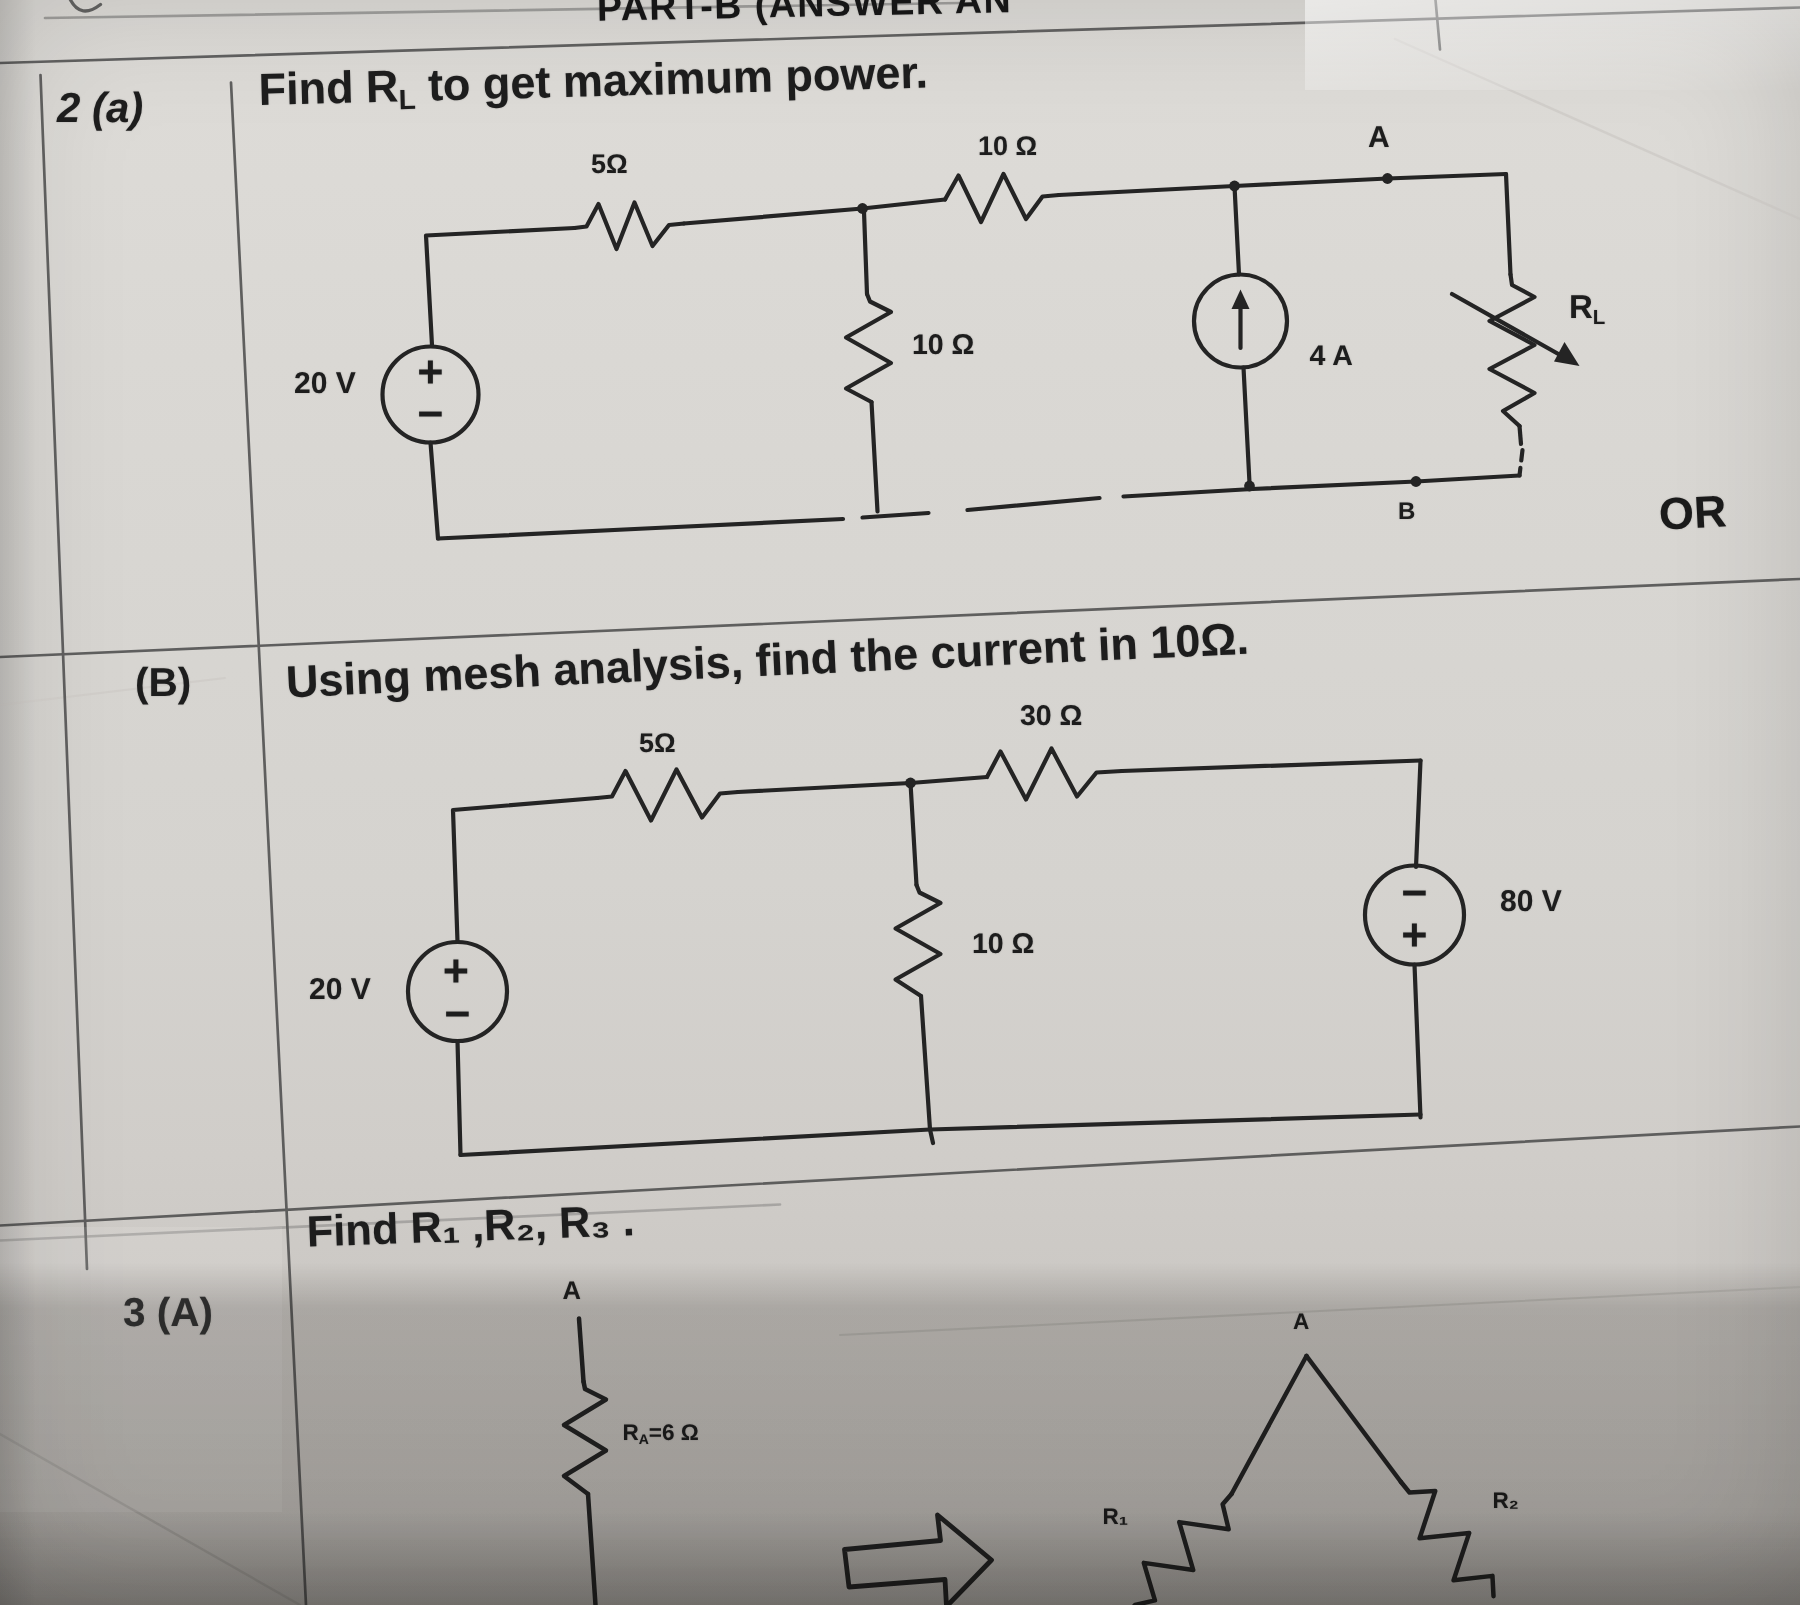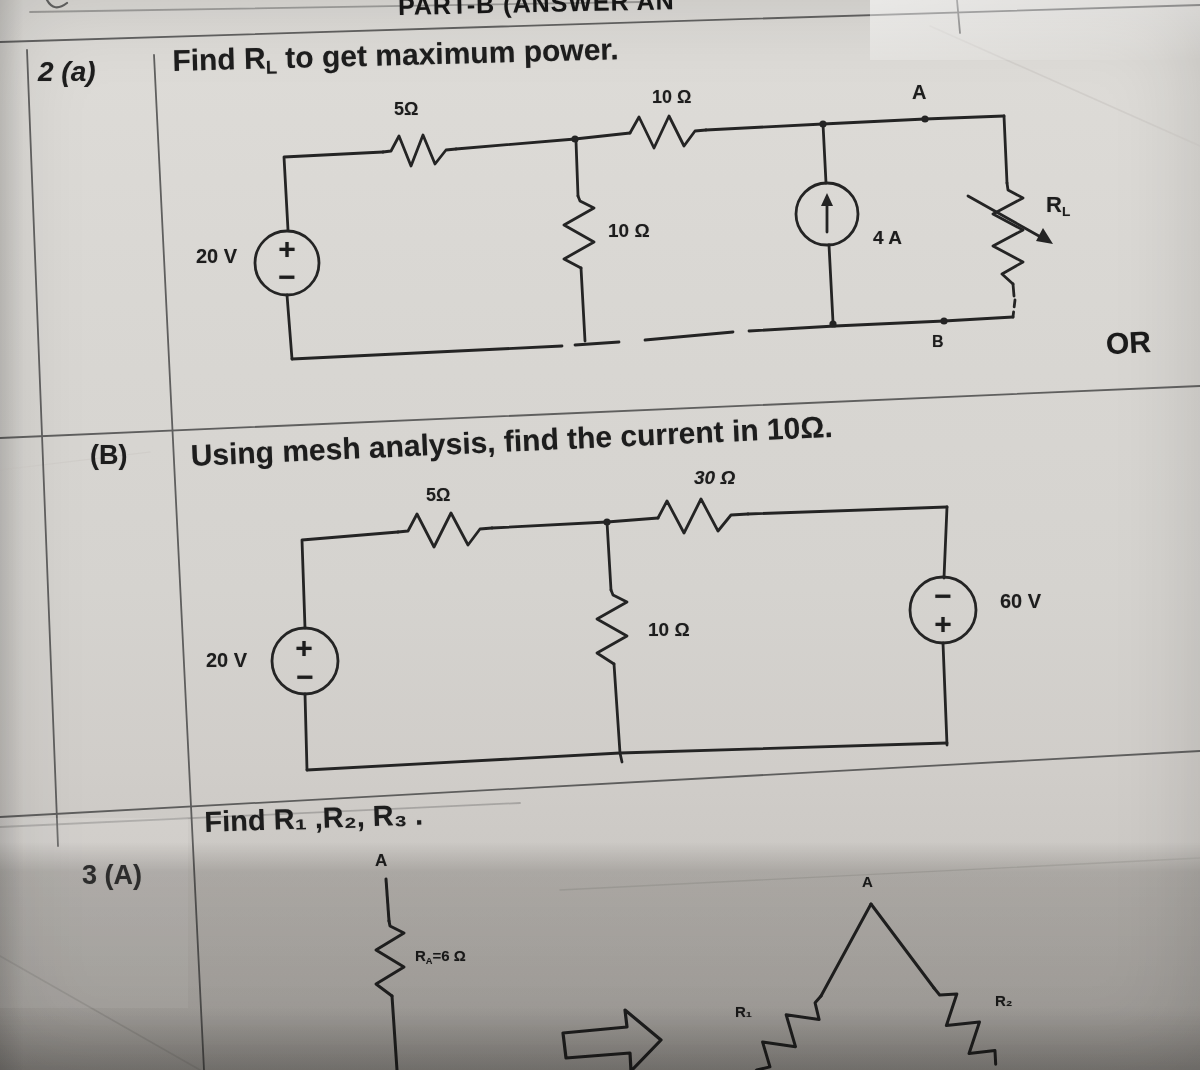--- a/index.html
+++ b/index.html
@@ -138,26 +138,26 @@
   <div class="lbl" style="left:873px;top:196px;font-size:19px;margin-top:32px;">4 A</div>
   <div class="lbl" style="left:1046px;top:194px;font-size:22px;">
     <span>R</span><span class="sub">L</span>
   </div>
   <div class="lbl" style="left:932px;top:334px;font-size:16px;">B</div>
   <div class="lbl" style="left:1106px;top:328px;font-size:30px;transform:rotate(-3deg);color:#1a1a1a;">OR</div>
 
   <div class="lbl" style="left:90px;top:442px;font-size:27px;">(B)</div>
   <div class="lbl" style="left:190px;top:441px;font-size:30px;transform:rotate(-2.6deg);transform-origin:left top;">Using mesh analysis, find the current in 10Ω.</div>
   <div class="lbl" style="left:426px;top:486px;font-size:18px;">5Ω</div>
-  <div class="lbl" style="left:694px;top:468px;font-size:19px;font-style:italic;">30 Ω</div>
+  <div class="lbl" style="left:680px;top:468px;font-size:19px;">30 Ω</div>
   <div class="lbl" style="left:648px;top:620px;font-size:19px;">10 Ω</div>
   <div class="lbl" style="left:206px;top:650px;font-size:20px;">20 V</div>
   <div class="lbl" style="left:304px;top:648px;font-size:30px;transform:translate(-50%,-50%);">+</div>
   <div class="lbl" style="left:305px;top:677px;font-size:30px;transform:translate(-50%,-50%);">−</div>
-  <div class="lbl" style="left:1000px;top:591px;font-size:20px;">60 V</div>
+  <div class="lbl" style="left:1000px;top:591px;font-size:20px;">80 V</div>
   <div class="lbl" style="left:943px;top:596px;font-size:30px;transform:translate(-50%,-50%);">−</div>
   <div class="lbl" style="left:943px;top:624px;font-size:30px;transform:translate(-50%,-50%);">+</div>
 
   <div class="lbl" style="left:82px;top:818px;font-size:27px;margin-top:44px;">3 (A)</div>
   <div class="lbl" style="left:204px;top:808px;font-size:29px;transform:rotate(-2deg);transform-origin:left top;">Find R₁ ,R₂, R₃ .</div>
   <div class="lbl" style="left:375px;top:852px;font-size:17px;">A</div>
   <div class="lbl" style="left:415px;top:948px;font-size:15px;">
     <span>R</span><span class="sub">A</span><span>=6 Ω</span>
   </div>
   <div class="lbl" style="left:862px;top:874px;font-size:15px;">A</div>

